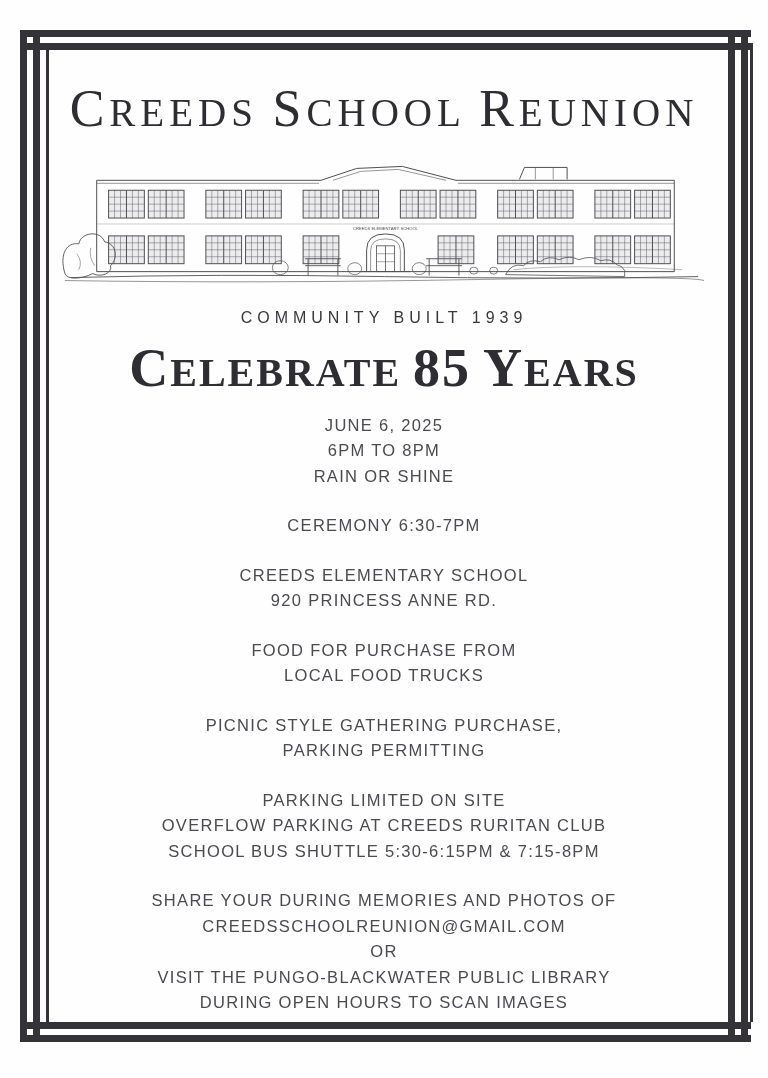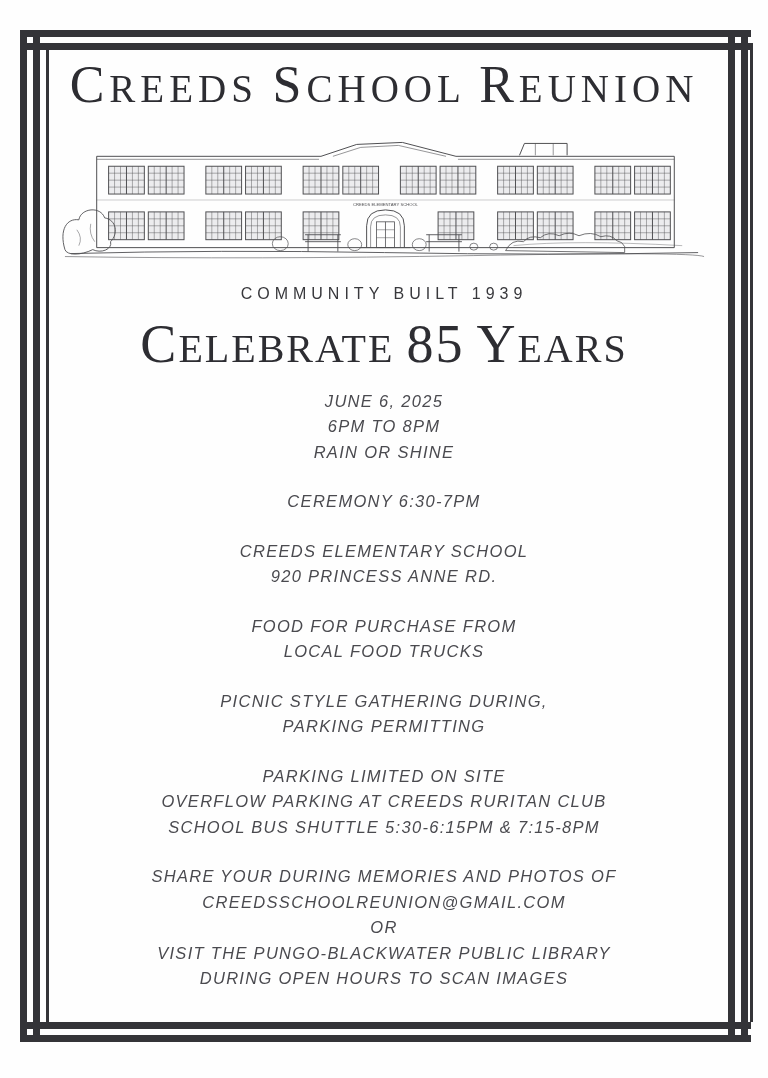--- a/index.html
+++ b/index.html
@@ -9,37 +9,37 @@
   }
   
   .bar{position:absolute;background:#343438;}
   .bar.h{left:20px;width:731px;height:7px;}
   .bar.v{top:30px;height:1012px;width:7px;}
   .bar.vt{top:43px;height:979px;width:3px;}
   .content{
     position:absolute;left:46px;right:46px;top:0;text-align:center;color:#4a4a4f;
   }
   .title{
-    margin:54px 0 0;font-family:"Liberation Serif","DejaVu Serif",serif;
+    margin:78px 0 0;font-family:"Liberation Serif","DejaVu Serif",serif;
     font-weight:normal;color:#2d2d32;font-size:39px;letter-spacing:5px;line-height:1.2;
     white-space:nowrap;
   }
   .title .cap{font-size:52px;}
   .illustration{margin-top:18px;}
   .illustration svg{display:block;margin:0 auto;}
   .eyebrow{
     margin-top:20px;font-size:16px;letter-spacing:5px;color:#38383c;line-height:19px;
   }
   .headline{
-    margin:12px 0 0;font-family:"Liberation Serif","DejaVu Serif",serif;font-weight:normal;
+    margin:12px 0 0;font-family:"Liberation Serif","DejaVu Serif",serif;font-weight:bold;
     color:#2d2d32;font-size:40px;letter-spacing:2px;line-height:1.1;white-space:nowrap;
   }
   .headline .cap{font-size:54px;}
   .sections{margin-top:14px;}
-  .sec{margin:0 0 24px;font-style:italic;}
+  .sec{margin:0 0 24px;}
   .line{font-size:16.5px;line-height:25.5px;letter-spacing:1.3px;color:#4a4a4f;}
   .cap{font-size:1.3em;}
 </style>
 </head>
 <body>
 
 <div class="page">
 
   <div>
     <div class="bar h" style="top:30px"></div>
@@ -155,21 +155,21 @@
         </div>
         <div class="sec">
           <div class="line">CREEDS ELEMENTARY SCHOOL</div>
           <div class="line">920 PRINCESS ANNE RD.</div>
         </div>
         <div class="sec">
           <div class="line">FOOD FOR PURCHASE FROM</div>
           <div class="line">LOCAL FOOD TRUCKS</div>
         </div>
         <div class="sec">
-          <div class="line">PICNIC STYLE GATHERING DURING,</div>
+          <div class="line">PICNIC STYLE GATHERING PURCHASE,</div>
           <div class="line">PARKING PERMITTING</div>
         </div>
         <div class="sec">
           <div class="line">PARKING LIMITED ON SITE</div>
           <div class="line">OVERFLOW PARKING AT CREEDS RURITAN CLUB</div>
           <div class="line">SCHOOL BUS SHUTTLE 5:30-6:15PM &amp; 7:15-8PM</div>
         </div>
         <div class="sec">
           <div class="line">SHARE YOUR DURING MEMORIES AND PHOTOS OF</div>
           <div class="line">CREEDSSCHOOLREUNION@GMAIL.COM</div>

